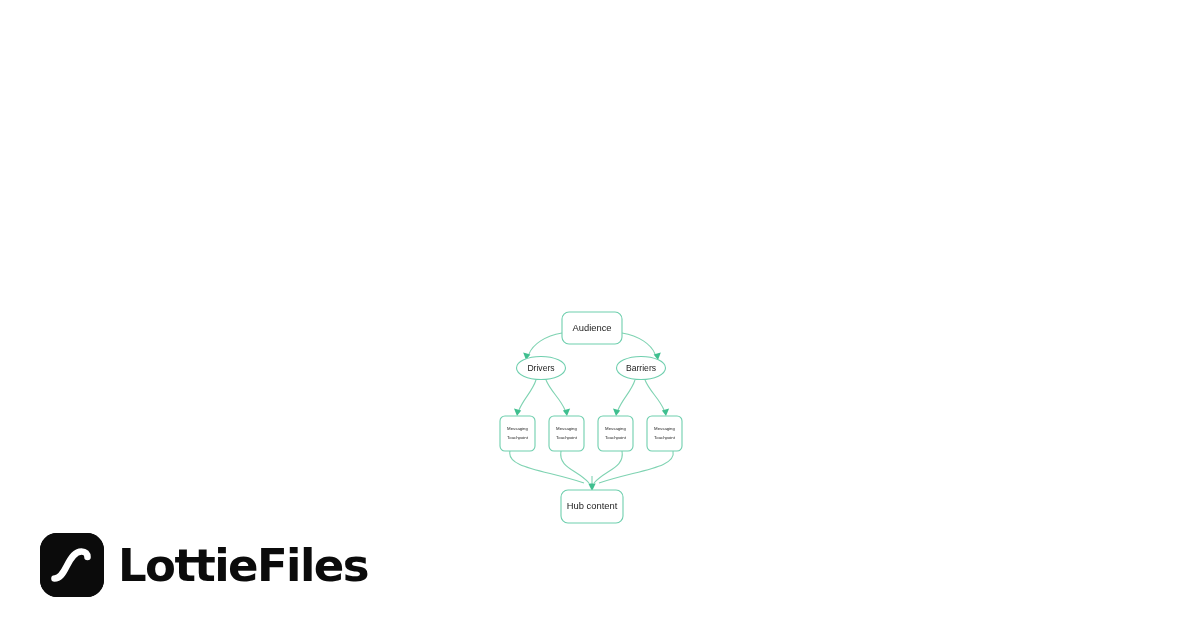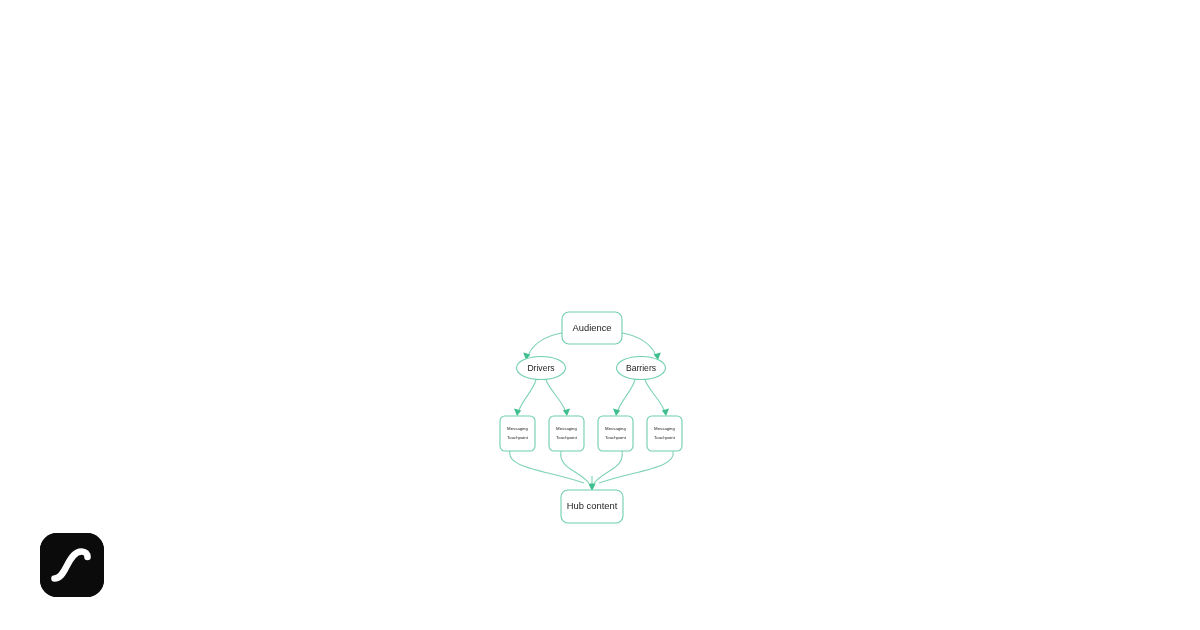--- a/index.html
+++ b/index.html
@@ -198,13 +198,14 @@
   </svg>
 </div>
 
 <div id="lottiefiles-logo">
   <span class="logo-mark">
     <svg width="64" height="64" viewBox="0 0 64 64" xmlns="http://www.w3.org/2000/svg" aria-hidden="true">
       <rect x="0" y="0" width="64" height="64" rx="17" ry="17" fill="#0b0b0b"></rect>
       <path d="M14.5 45.5 C 19.5 45.5 22.5 41.5 26.5 33.5 C 31.5 23.5 35.5 18.5 41.5 18.5 C 45.5 18.5 47.5 21.0 47.5 24.0" fill="none" stroke="#ffffff" stroke-width="6.6" stroke-linecap="round"></path>
     </svg>
   </span>
+  <span class="logo-wordmark">LottieFiles</span>
 </div>
 
 </body></html>

